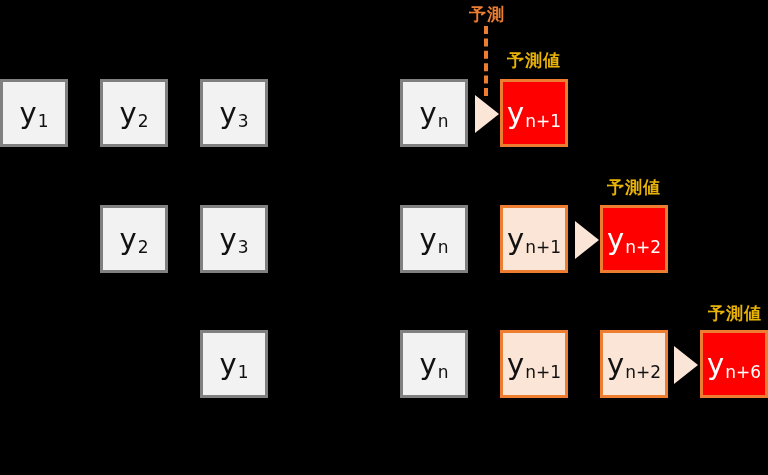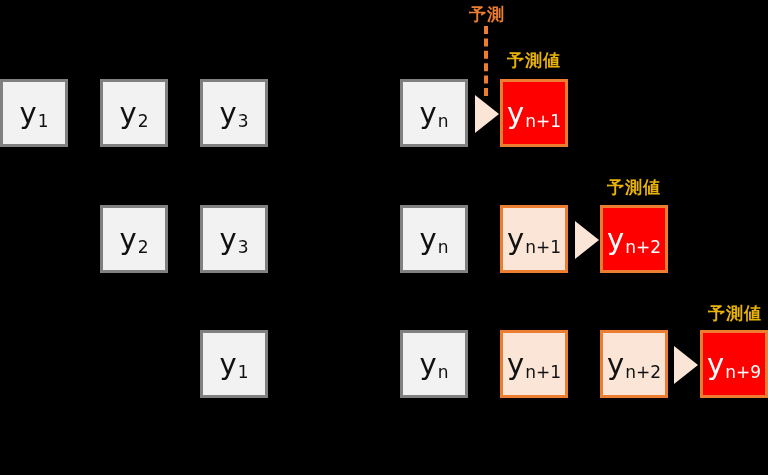--- a/index.html
+++ b/index.html
@@ -108,16 +108,16 @@
       <span class="s">n+1</span>
   </div>
   <div class="box peach" style="left:600px;top:330px;">
     <span class="m">y</span>
       <span class="s">n+2</span>
   </div>
   <div class="tri" style="left:674px;top:346px;"></div>
   <div class="lbl redtxt" style="left:735px;top:302px;">予測値</div>
   <div class="box red" style="left:700px;top:330px;">
     <span class="m">y</span>
-      <span class="s">n+9</span>
+      <span class="s">n+6</span>
   </div>
 
 </div>
 
 </body></html>

